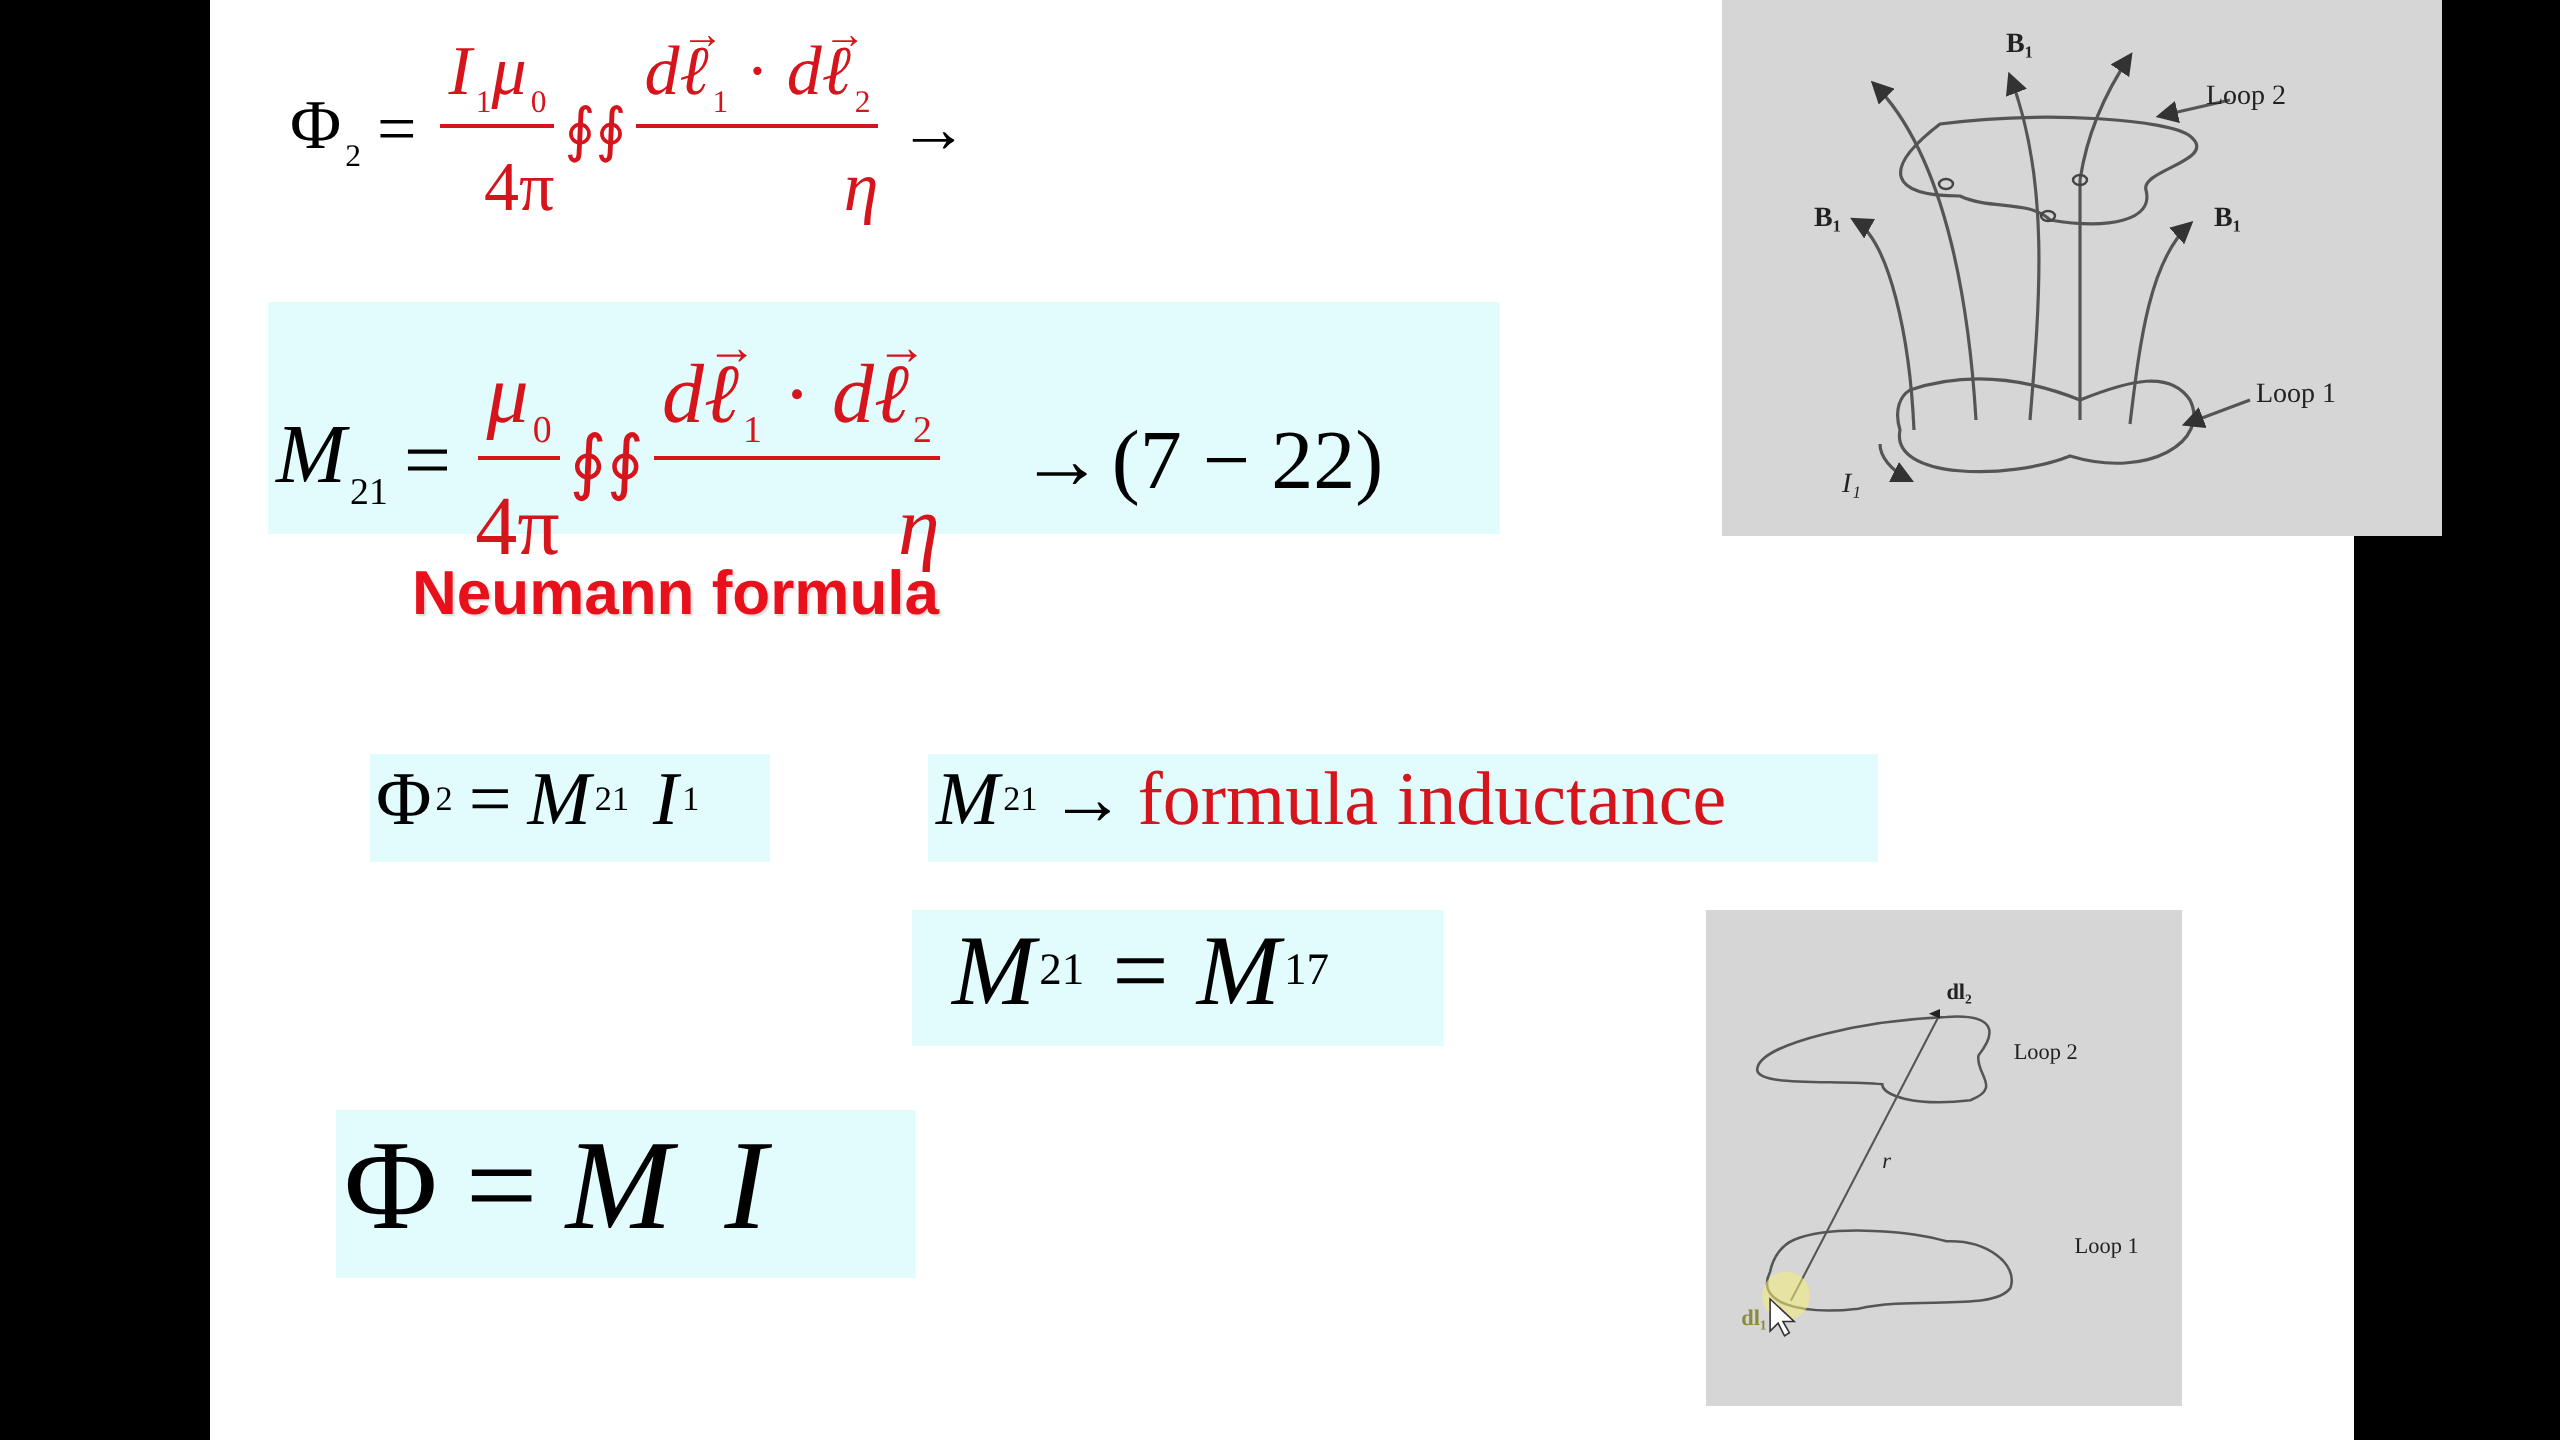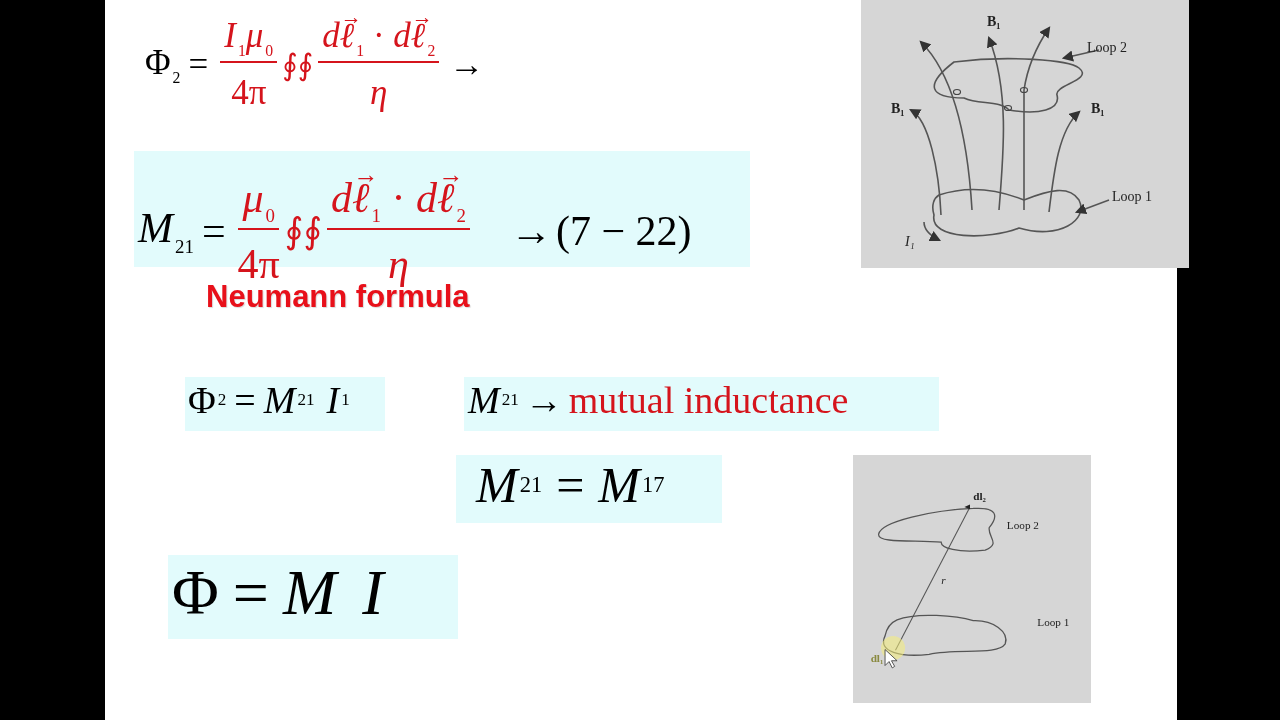--- a/index.html
+++ b/index.html
@@ -3,21 +3,21 @@
 <meta charset="utf-8">
 <style>
   html, body { margin: 0; padding: 0; }
   body { width: 1280px; height: 720px; background: #000; position: relative; overflow: hidden; font-family: "Liberation Serif", serif; }
   .slide { position: absolute; left: 105px; top: 0; width: 1072px; height: 720px; background: #ffffff; }
   .hl { position: absolute; background: #e2fbfc; }
   .eq { position: absolute; color: #000; white-space: nowrap; display: flex; align-items: center; }
   .red { color: #d5141c; }
   .it { font-style: italic; }
   .sub { font-size: 0.45em; vertical-align: -0.55em; font-style: normal; margin-left: 2px; }
-  .frac { display: inline-flex; flex-direction: column; align-items: center; margin: 0 4px; }
+  .frac { display: inline-flex; flex-direction: column; align-items: flex-end; margin: 0 4px; }
   .frac .num { border-bottom: 2px solid #d5141c; padding: 0 4px 2px 4px; line-height: 1.05; }
   .frac .den { padding-top: 12px; line-height: 1.05; }
   .vec { position: relative; display: inline-block; }
   .vec::before { content: "→"; position: absolute; top: -0.55em; left: 0.05em; font-size: 0.6em; font-style: normal; }
   .oint { font-size: 0.85em; font-style: normal; margin: 0 1px; }
   .neumann { position: absolute; left: 206px; top: 279px; font-family: "Liberation Sans", sans-serif; font-weight: bold; font-size: 31px; color: #e8101a; text-shadow: 1px 1px 1px rgba(0,0,0,0.15); text-align: right; }
   .fig { position: absolute; background: #d6d6d6; }
   .fig svg { width: 100%; height: 100%; display: block; }
 </style>
 </head>
@@ -84,41 +84,41 @@
     <span class="sub">21</span>
   <span class="it" style="margin-left:12px;">I</span>
     <span class="sub">1</span>
 </div>
 
 <div class="hl" style="left:464px; top:377px; width:475px; height:54px;"></div>
 <div class="eq" style="left:468px; top:378px; font-size:38px;">
   <span class="it">M</span>
     <span class="sub">21</span>
   <span style="margin:0 6px;">→</span>
-  <span class="red">mutual inductance</span>
+  <span class="red">formula inductance</span>
 </div>
 
 <div class="hl" style="left:456px; top:455px; width:266px; height:68px;"></div>
 <div class="eq" style="left:476px; top:456px; font-size:50px;">
   <span class="it">M</span>
     <span class="sub">21</span>
   <span style="margin:0 14px;">=</span>
   <span class="it">M</span>
     <span class="sub">17</span>
 </div>
 
 <div class="hl" style="left:168px; top:555px; width:290px; height:84px;"></div>
 <div class="eq" style="left:172px; top:556px; font-size:64px;">
   <span>Φ</span>
   <span style="margin:0 14px;">=</span>
   <span class="it">M</span>
   <span class="it" style="margin-left:26px;">I</span>
 </div>
 
-<div class="fig" style="left:861px; top:0px; width:328px; height:268px;">
+<div class="fig" style="left:861px; top:0px; width:360px; height:268px;">
   <svg viewBox="0 0 312 268">
     <defs>
       <marker id="ah" viewBox="0 0 10 10" refX="8" refY="5" markerWidth="7" markerHeight="7" orient="auto-start-reverse">
         <path d="M0,0 L10,5 L0,10 z" fill="#333"></path>
       </marker>
     </defs>
     <g fill="none" stroke="#555" stroke-width="1.6">
       <path d="M85,62 C140,55 200,60 210,68 C225,80 185,85 188,95 C192,110 170,115 140,110 C130,100 110,105 95,98 C60,98 55,85 85,62 z"></path>
       <path d="M70,195 C100,185 130,190 155,200 C180,190 200,185 210,200 C220,220 190,240 150,228 C120,240 60,240 65,215 C62,205 65,198 70,195 z"></path>
       <path d="M72,215 C70,170 60,120 42,110" marker-end="url(#ah)"></path>

